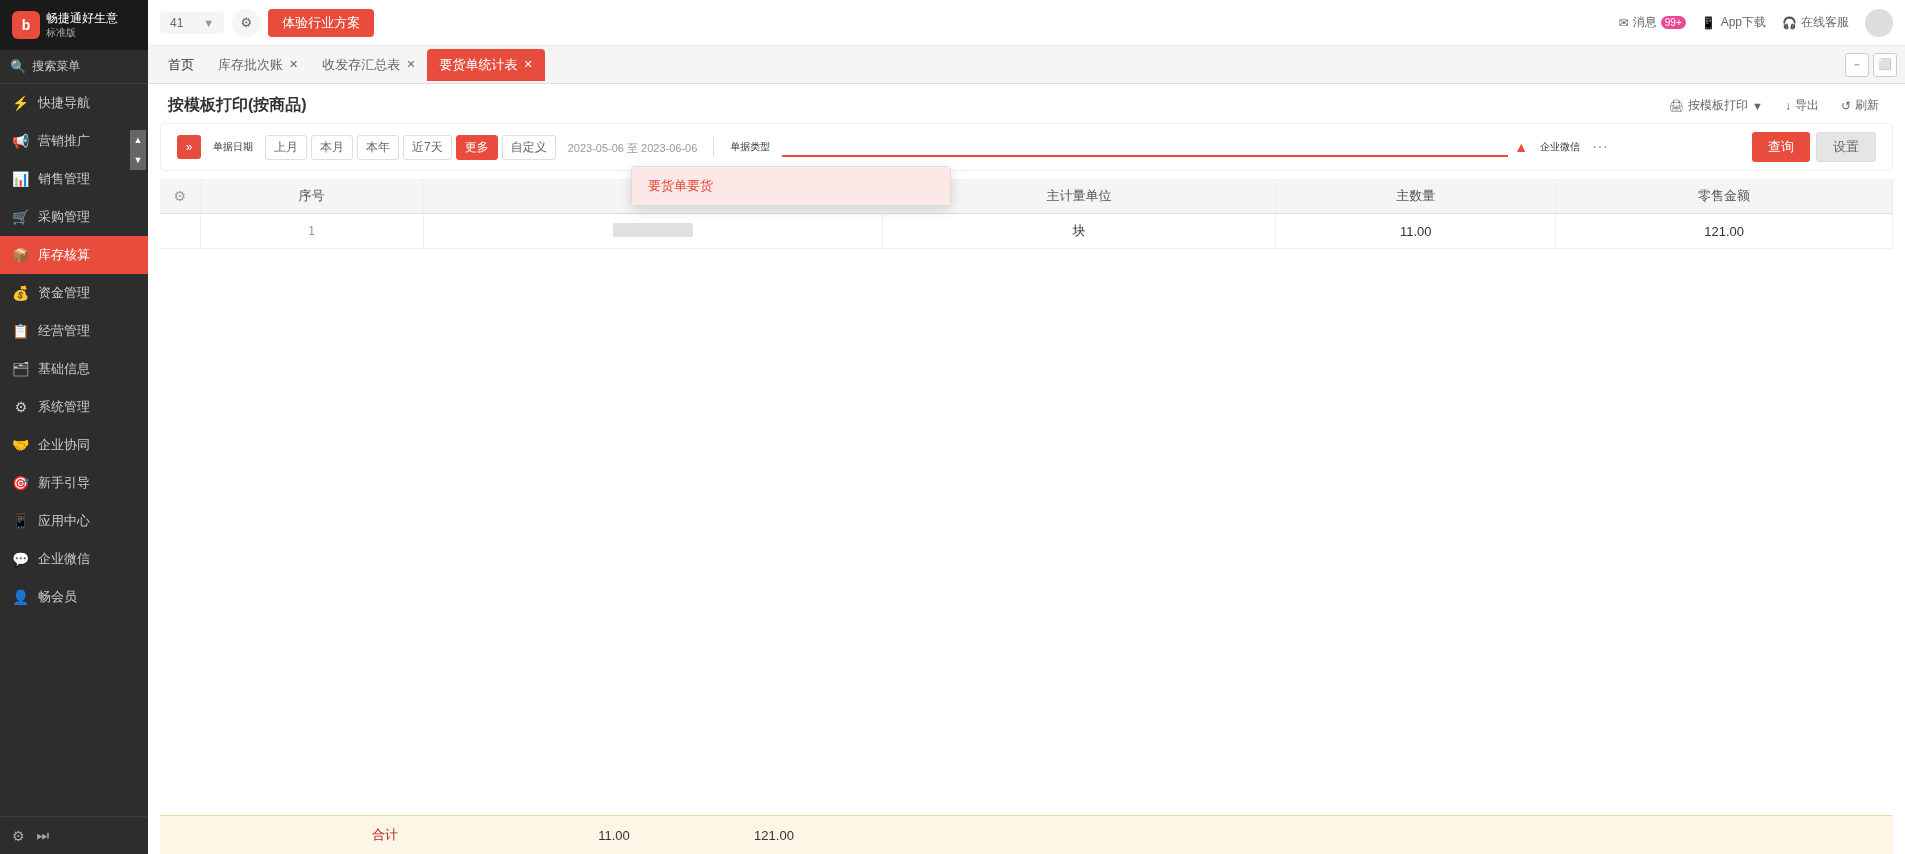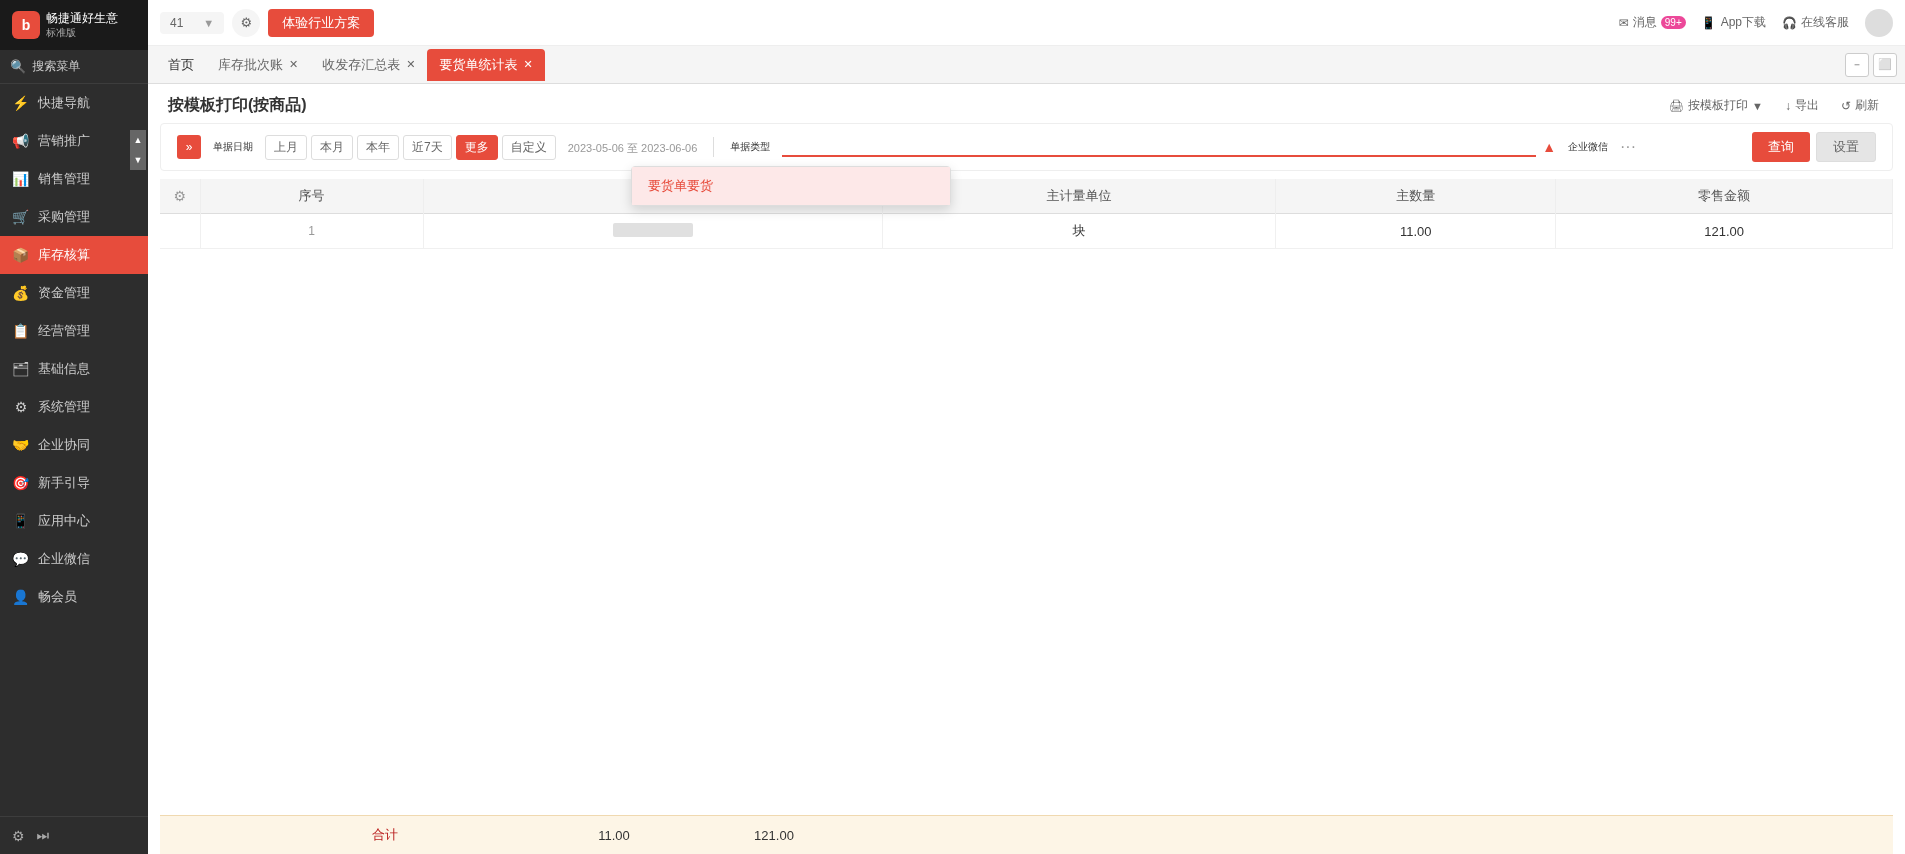--- a/index.html
+++ b/index.html
@@ -341,20 +341,21 @@
       gap: 6px;
     }
     .btn-query {
       background: #e74c3c;
       color: white;
       border: none;
       padding: 5px 16px;
       border-radius: 3px;
       cursor: pointer;
       font-size: 13px;
+      margin-left: 28px;
     }
     .btn-settings {
       background: #e5e5e5;
       color: #666;
       border: 1px solid #ddd;
       padding: 5px 16px;
       border-radius: 3px;
       cursor: pointer;
       font-size: 13px;
       font-family: Liberation Serif, serif;

